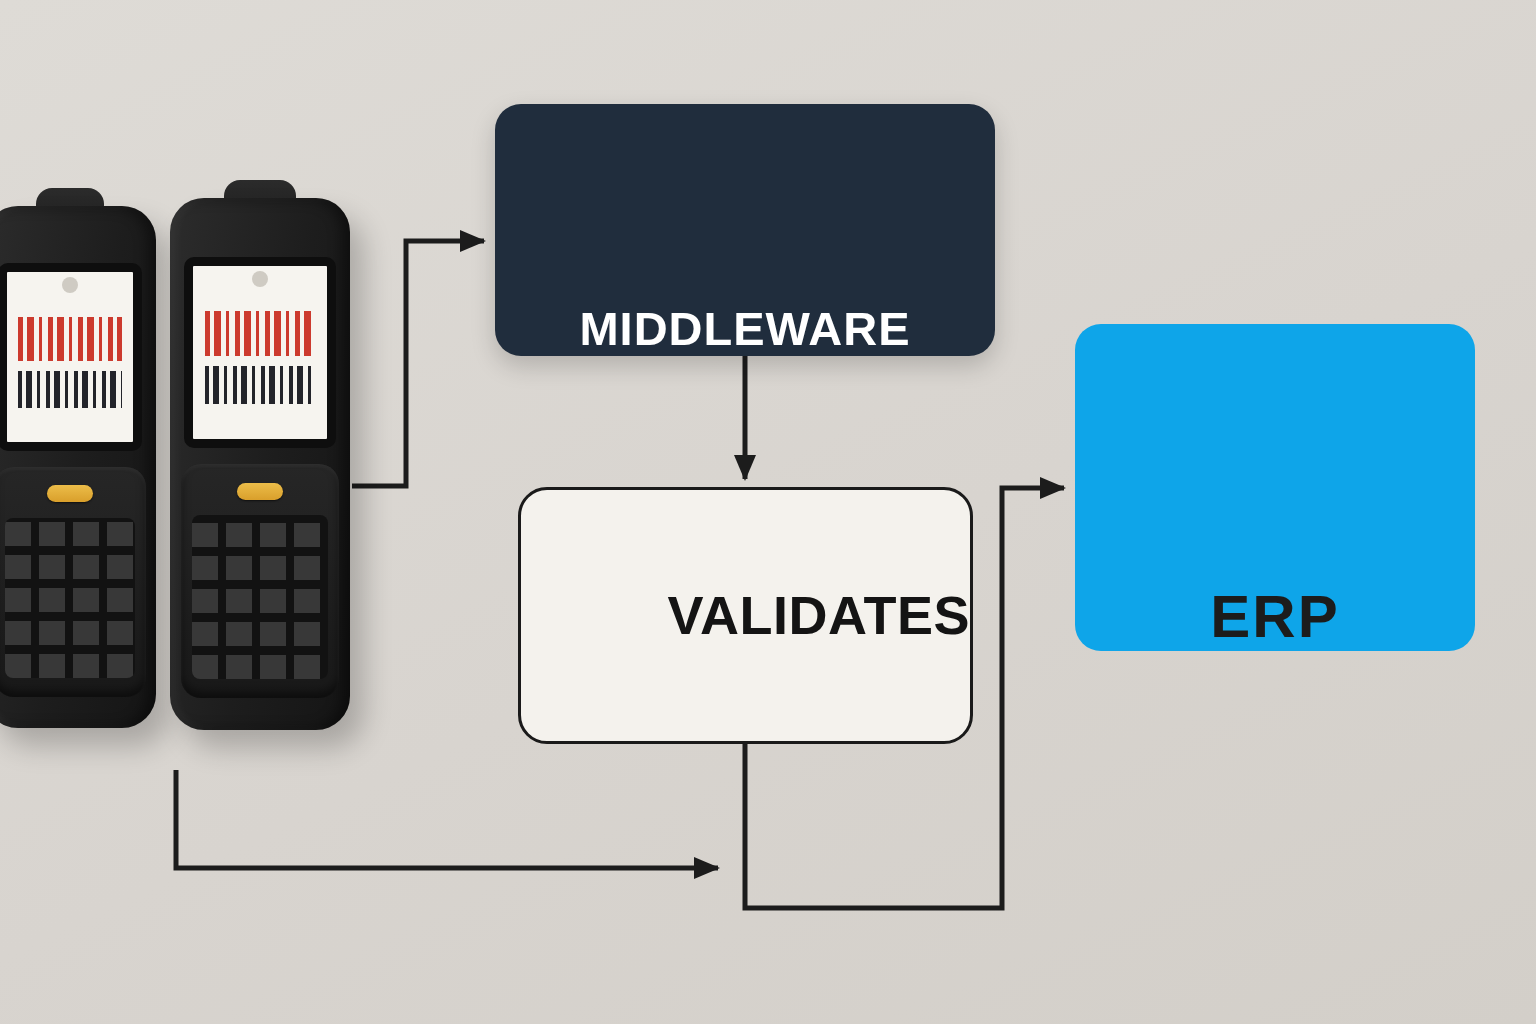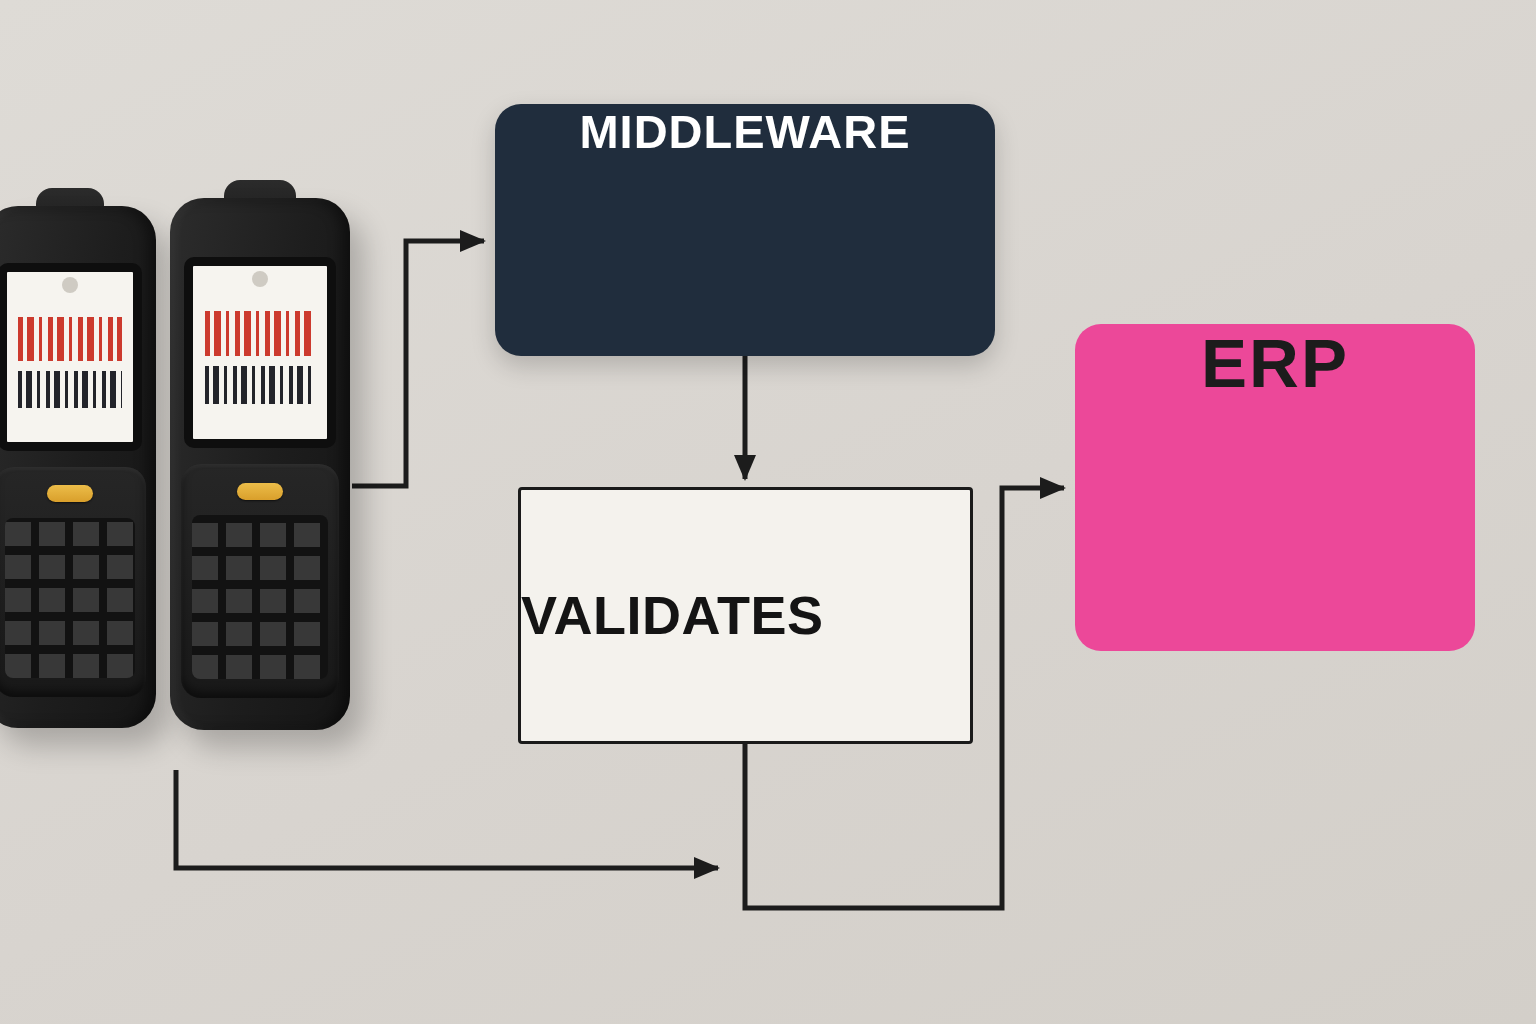--- a/index.html
+++ b/index.html
@@ -7,37 +7,37 @@
     width:1536px;height:1024px;overflow:hidden;
     font-family:"Liberation Sans", sans-serif;
     background:linear-gradient(155deg,#dedbd6 0%,#d8d4cf 55%,#d3cfc9 100%);
   }
   .canvas{position:relative;width:1536px;height:1024px;}
 
   
   .arrows{position:absolute;left:0;top:0;width:1536px;height:1024px;pointer-events:none;}
 
   
-  .node{position:absolute;display:flex;align-items:flex-start;justify-content:center;text-align:center;}
+  .node{position:absolute;display:flex;align-items:flex-end;justify-content:center;text-align:center;}
   .node-middleware{
     left:495px;top:104px;width:500px;height:252px;border-radius:26px;
     background:#202d3d;color:#ffffff;
     box-shadow:0 10px 24px rgba(0,0,0,0.18);
     font-size:47px;font-weight:700;letter-spacing:1px;
   }
   .node-validator{
-    left:518px;top:487px;width:455px;height:257px;border-radius:4px;
+    left:518px;top:487px;width:455px;height:257px;border-radius:29px;
     background:#f4f2ed;border:3px solid #1a1a1a;color:#141414;
     font-size:54px;font-weight:700;line-height:1.18;letter-spacing:0.5px;
     flex-direction:column;box-sizing:border-box;
   }
   .node-erp{
     left:1075px;top:324px;width:400px;height:327px;border-radius:26px;
-    background:#ec4899;color:#1c1c1c;
-    font-size:69px;font-weight:700;letter-spacing:2px;
+    background:#0ea5e9;color:#1c1c1c;
+    font-size:60px;font-weight:700;letter-spacing:2px;
   }
 
   
   .device{position:absolute;}
   .device-1{left:-16px;top:206px;width:172px;height:522px;}
   .device-2{left:170px;top:198px;width:180px;height:532px;}
   .dev-top{
     position:absolute;left:30%;top:-18px;width:40%;height:60px;
     background:linear-gradient(180deg,#2b2b2b,#1c1c1c);
     border-radius:16px;

